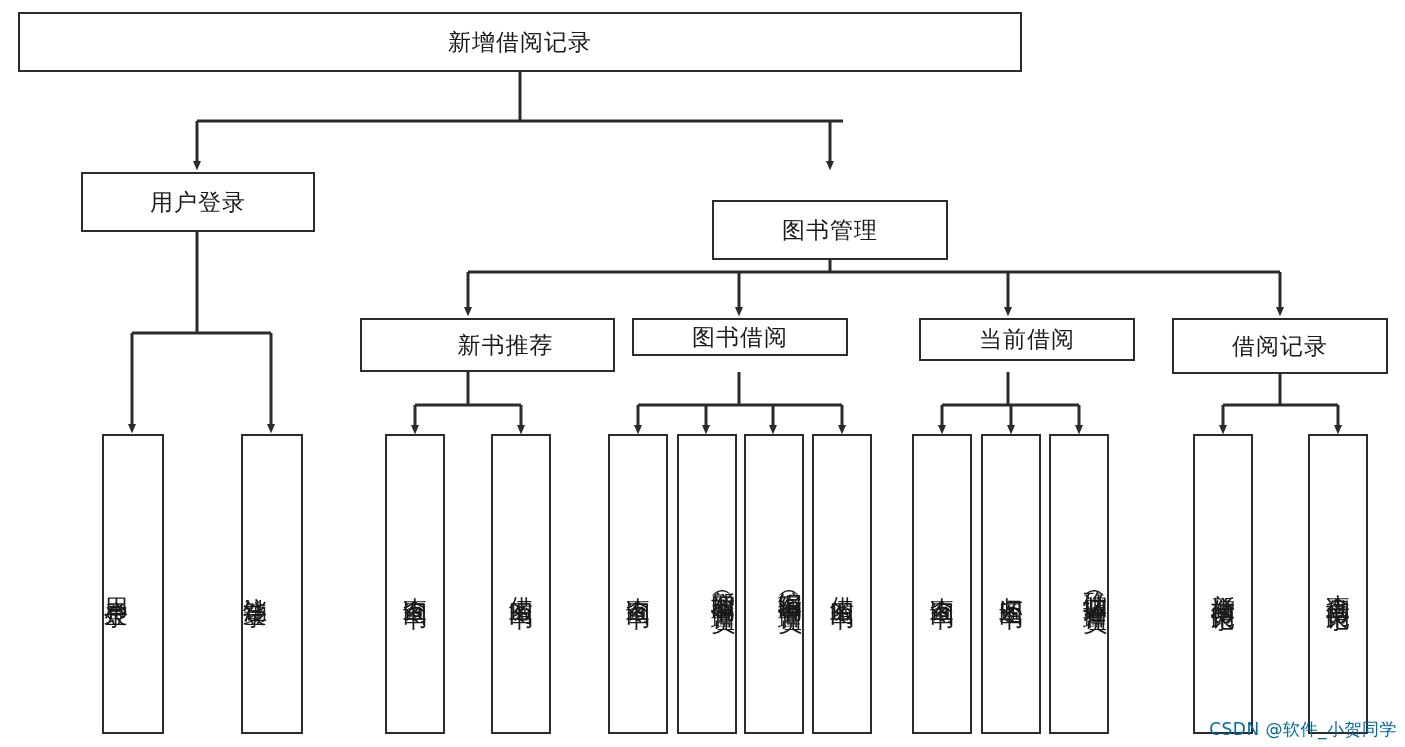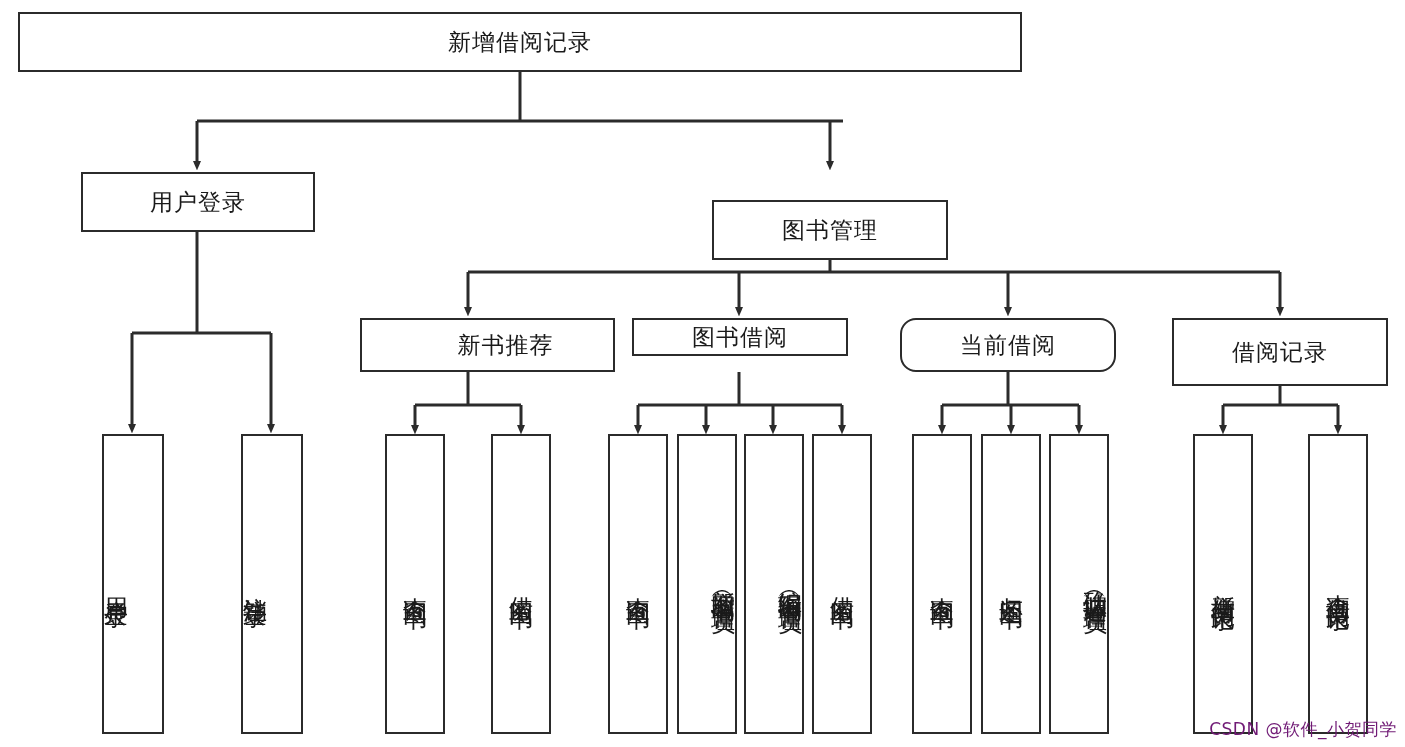--- a/index.html
+++ b/index.html
@@ -57,21 +57,21 @@
     align-items: flex-end;
   }
   .node.vert.topish {
     align-items: flex-start;
   }
   #watermark {
     position: absolute;
     right: 8px;
     bottom: 6px;
     font-size: 17px;
-    color: #701a75;
+    color: #0369a1;
     letter-spacing: 0.5px;
     white-space: nowrap;
   }
 </style>
 </head>
 <body>
 
 <div id="canvas">
 
   <svg id="edges" viewBox="0 0 1405 747" xmlns="http://www.w3.org/2000/svg">
@@ -134,24 +134,24 @@
   <div class="node horiz" style="left:712px; top:172px; width:236px; height:60px;margin-top:28px;">
     <span>图书管理</span>
   </div>
 
   <div class="node horiz" style="left:360px; top:318px; width:255px; height:54px;padding-left:36px;">
     <span>新书推荐</span>
   </div>
   <div class="node horiz" style="left:632px; top:318px; width:216px; height:38px;">
     <span>图书借阅</span>
   </div>
-  <div class="node horiz" style="left:900px; top:318px; width:216px; height:54px;border-radius:16px;">
+  <div class="node horiz" style="left:919px; top:318px; width:216px; height:43px;">
     <span>当前借阅</span>
   </div>
-  <div class="node horiz" style="left:1172px; top:318px; width:216px; height:68px;justify-content:center;">
+  <div class="node horiz" style="left:1172px; top:318px; width:216px; height:56px;justify-content:center;">
     <span>借阅记录</span>
   </div>
 
   <div class="node vert bottomish" style="left:102px; top:434px; width:62px; height:300px;">
     <span class="vtext">用户登录</span>
   </div>
   <div class="node vert bottomish" style="left:241px; top:434px; width:62px; height:300px;">
     <span class="vtext">注销登录</span>
   </div>
 

